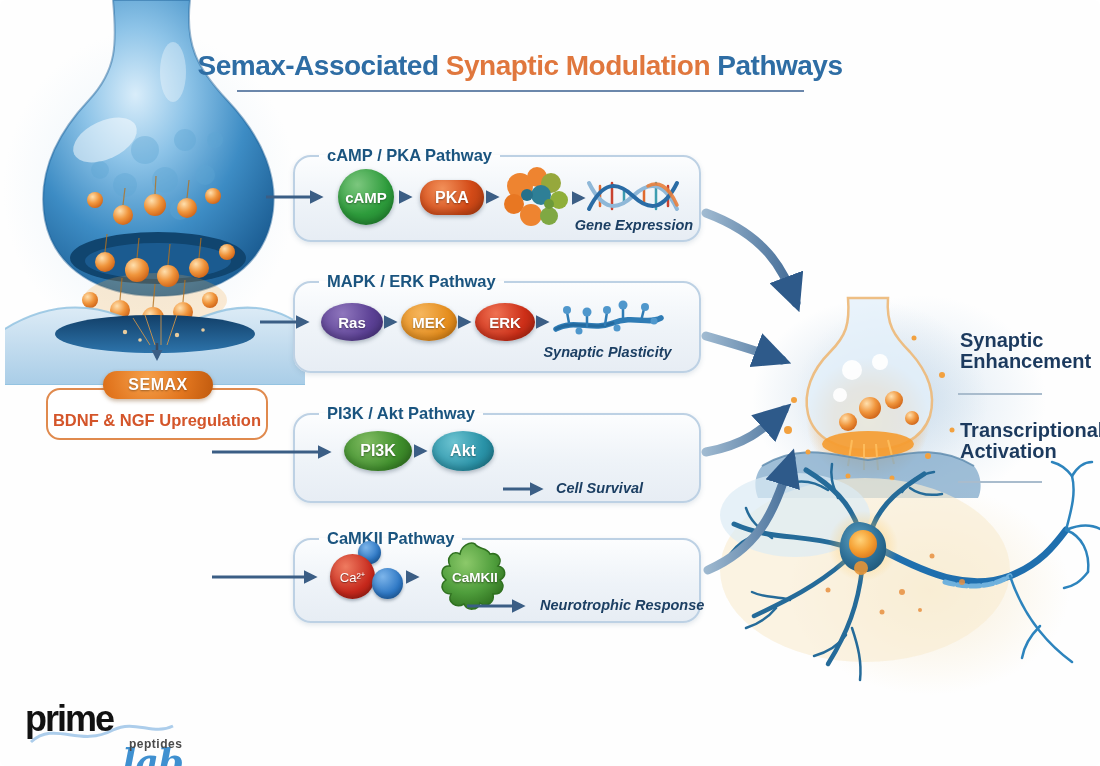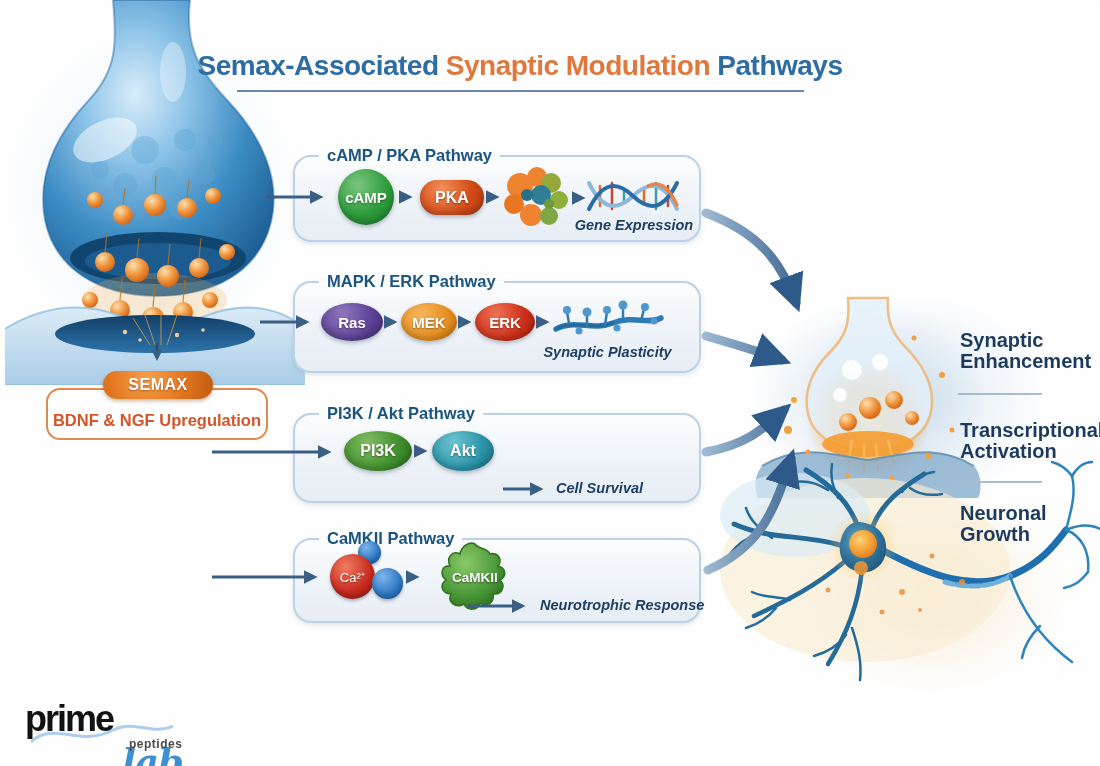--- a/index.html
+++ b/index.html
@@ -424,22 +424,20 @@
         <circle cx="210" cy="160" r="2"></circle>
     </g>
   </svg>
 
   <div class="outcome" id="out-1">Synaptic
 Enhancement</div>
   <div class="out-div" id="div-1"></div>
   <div class="outcome" id="out-2">Transcriptional
 Activation</div>
   <div class="out-div" id="div-2"></div>
-  <div class="outcome" id="out-3">Neuronal
-Growth</div>
 
   <svg class="overlay" width="1100" height="766" viewBox="0 0 1100 766">
     <defs>
       <marker id="ah-s" markerWidth="4.6" markerHeight="4.6" refX="3.4" refY="2.3" orient="auto">
         <path d="M0,0 L4.6,2.3 L0,4.6 Z" fill="#3b5e85"></path>
       </marker>
       <marker id="ah-l" markerWidth="4.2" markerHeight="4" refX="3.1" refY="2" orient="auto">
         <path d="M0,0 L4.2,2 L0,4 Z" fill="#2e5a8a"></path>
       </marker>
       <linearGradient id="convGrad" x1="700" y1="0" x2="815" y2="0" gradientUnits="userSpaceOnUse">

